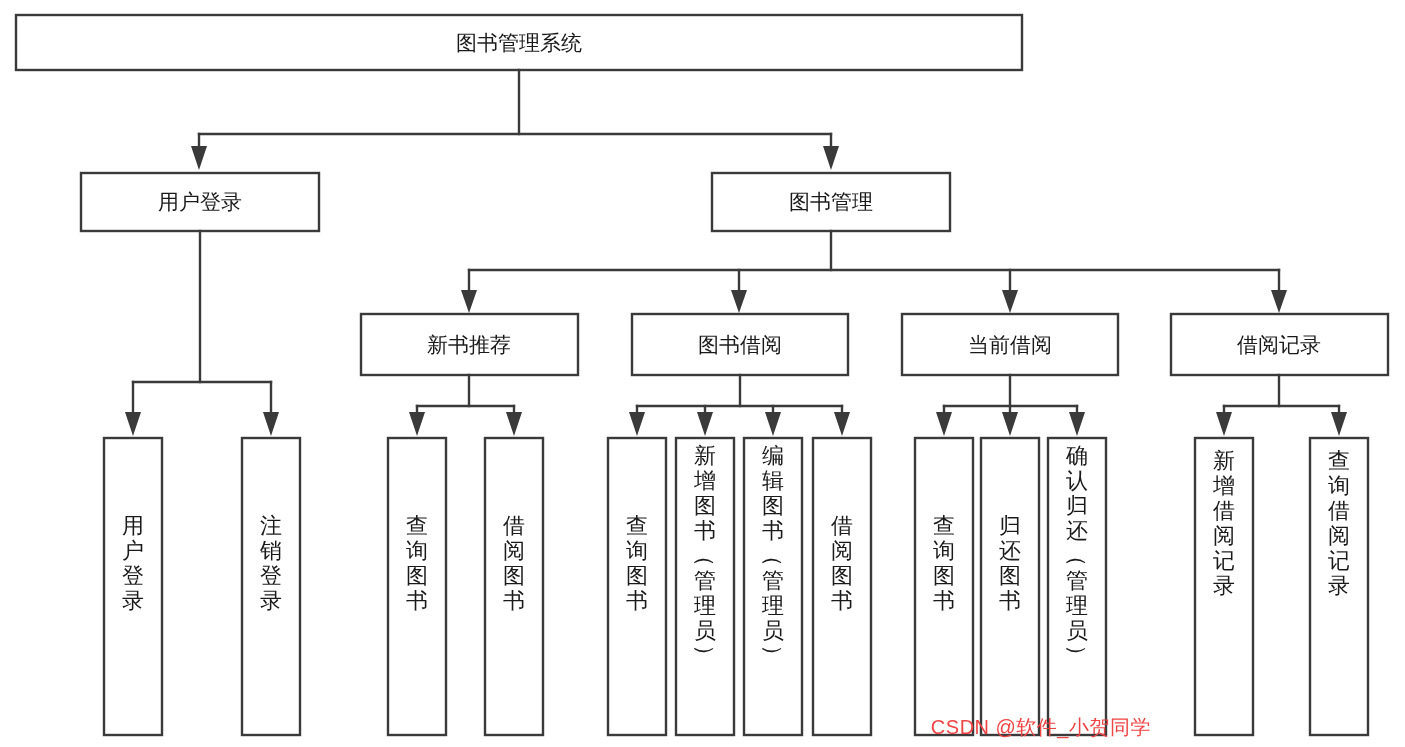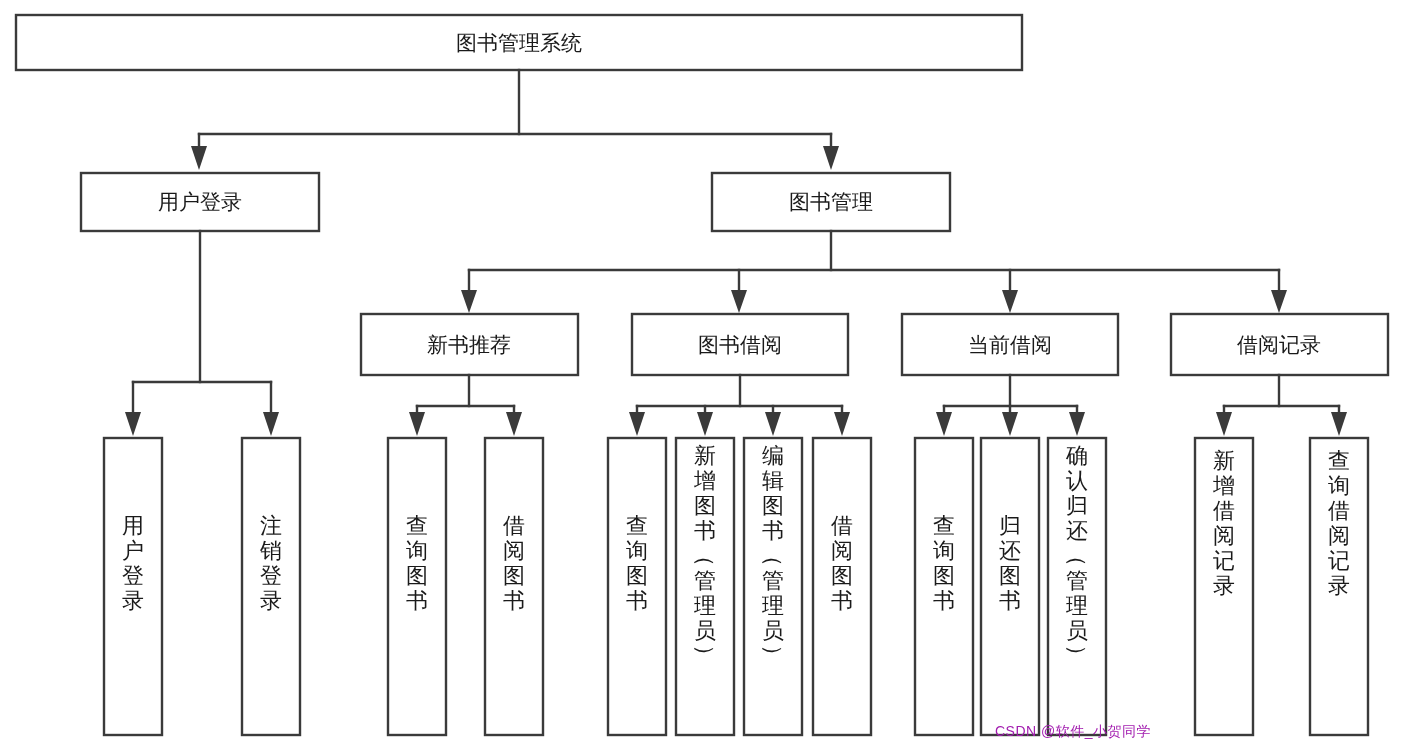--- a/index.html
+++ b/index.html
@@ -62,22 +62,22 @@
     line-height: 25px;
     color: #1a1a1a;
     text-align: center;
     white-space: pre;
   }
   .watermark {
     position: absolute;
     right: 12px;
     bottom: 6px;
     font-family: "Liberation Sans", "DejaVu Sans", sans-serif;
-    font-size: 14px;
-    color: #a21caf;
+    font-size: 20px;
+    color: #ef4444;
     letter-spacing: 0.5px;
     white-space: nowrap;
   }
 </style>
 </head>
 <body>
 
 <div id="diagram-root">
 
   <svg class="diagram-svg" viewBox="0 0 1405 747">

